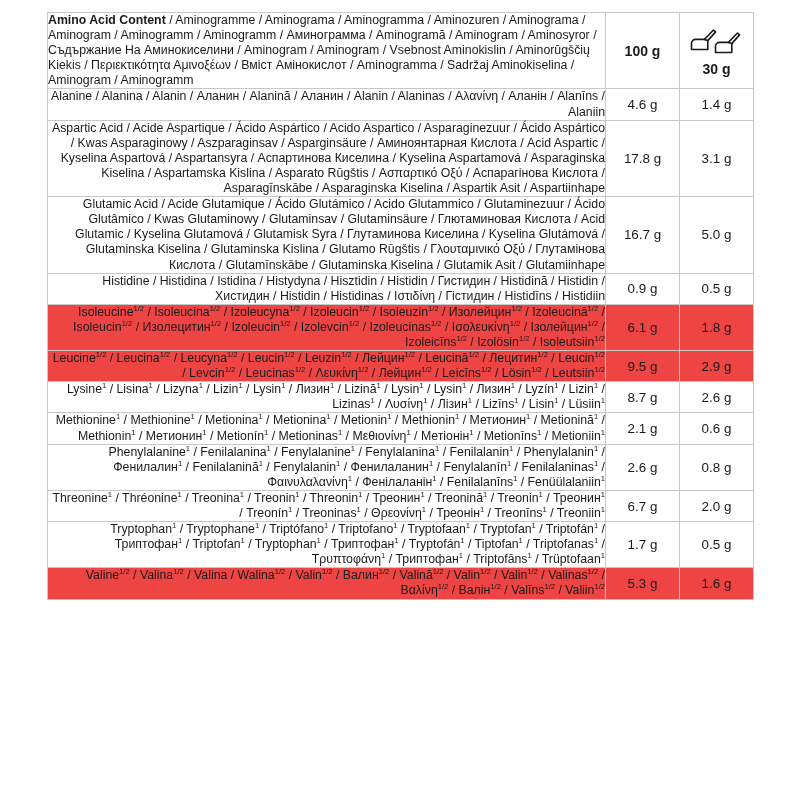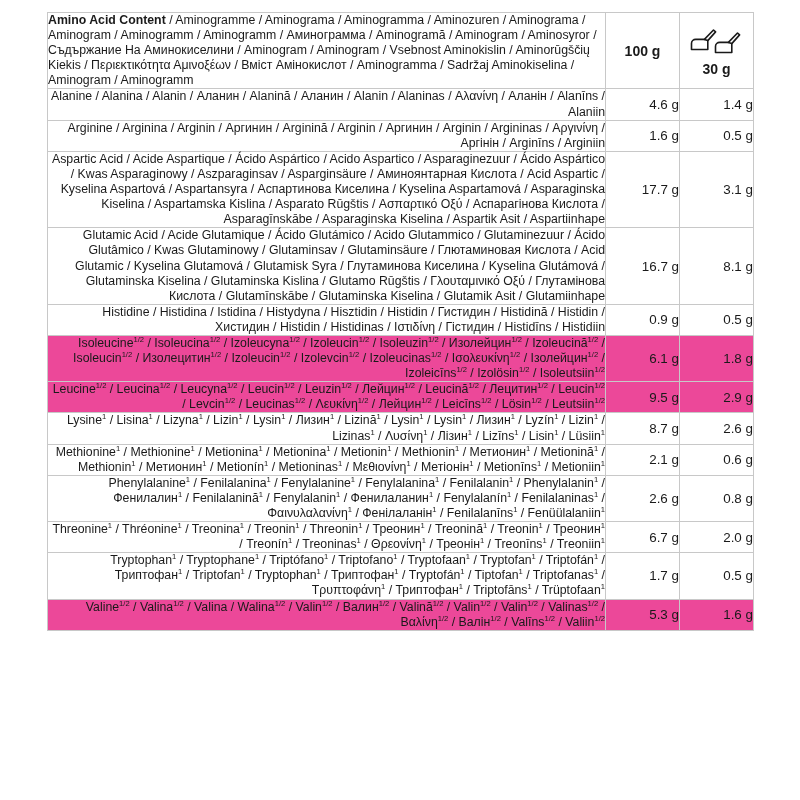--- a/index.html
+++ b/index.html
@@ -67,26 +67,26 @@
   th.hdr-amount .amt { display: block; }
 
   
   td.name {
     text-align: right;
     padding: 5px 7px 6px 8px;
     font-size: 12.3px;
     line-height: 15.1px;
   }
   td.val {
-    text-align: right;
+    text-align: center;
     font-size: 13.4px;
     padding: 2px 2px;
     white-space: nowrap;
   }
-  tr.shaded td { background: #ec4899; }
+  tr.shaded td { background: #ef4444; }
 
   sup {
     font-size: 0.62em;
     vertical-align: super;
     line-height: 0;
   }
 </style>
 </head>
 <body>
 
@@ -120,33 +120,28 @@
         </th>
       </tr>
     </thead>
     <tbody id="rows-body">
         <tr>
           <td class="name">Alanine / Alanina / Alanin / Аланин / Alanină / Аланин / Alanin / Alaninas / Αλανίνη / Аланін / Alanīns / Alaniin</td>
           <td class="val">4.6 g</td>
           <td class="val">1.4 g</td>
         </tr>
         <tr>
-          <td class="name">Arginine / Arginina / Arginin / Аргинин / Arginină / Arginin / Аргинин / Arginin / Argininas / Αργινίνη / Аргінін / Arginīns / Arginiin</td>
-          <td class="val">1.6 g</td>
-          <td class="val">0.5 g</td>
-        </tr>
-        <tr>
           <td class="name">Aspartic Acid / Acide Aspartique / Ácido Aspártico / Acido Aspartico / Asparaginezuur / Ácido Aspártico / Kwas Asparaginowy / Aszparaginsav / Asparginsäure / Аминоянтарная Кислота / Acid Aspartic / Kyselina Aspartová / Aspartansyra / Аспартинова Киселина / Kyselina Aspartamová / Asparaginska Kiselina / Aspartamska Kislina / Asparato Rūgštis / Ασπαρτικό Οξύ / Аспарагінова Кислота / Asparagīnskābe / Asparaginska Kiselina / Aspartik Asit / Aspartiinhape</td>
-          <td class="val">17.7 g</td>
+          <td class="val">17.8 g</td>
           <td class="val">3.1 g</td>
         </tr>
         <tr>
           <td class="name">Glutamic Acid / Acide Glutamique / Ácido Glutámico / Acido Glutammico / Glutaminezuur / Ácido Glutâmico / Kwas Glutaminowy / Glutaminsav / Glutaminsäure / Глютаминовая Кислота / Acid Glutamic / Kyselina Glutamová / Glutamisk Syra / Глутаминова Киселина / Kyselina Glutámová / Glutaminska Kiselina / Glutaminska Kislina / Glutamo Rūgštis / Γλουταμινικό Οξύ / Глутамінова Кислота / Glutamīnskābe / Glutaminska Kiselina / Glutamik Asit / Glutamiinhape</td>
           <td class="val">16.7 g</td>
-          <td class="val">8.1 g</td>
+          <td class="val">5.0 g</td>
         </tr>
         <tr>
           <td class="name">Histidine / Histidina / Istidina / Histydyna / Hisztidin / Histidin / Гистидин / Histidină / Histidin / Хистидин / Histidin / Histidinas / Ιστιδίνη / Гістидин / Histidīns / Histidiin</td>
           <td class="val">0.9 g</td>
           <td class="val">0.5 g</td>
         </tr>
         <tr class="shaded">
           <td class="name">Isoleucine<sup>1/2</sup> / Isoleucina<sup>1/2</sup> / Izoleucyna<sup>1/2</sup> / Izoleucin<sup>1/2</sup> / Isoleuzin<sup>1/2</sup> / Изолейцин<sup>1/2</sup> / Izoleucină<sup>1/2</sup> / Isoleucin<sup>1/2</sup> / Изолецитин<sup>1/2</sup> / Izoleucin<sup>1/2</sup> / Izolevcin<sup>1/2</sup> / Izoleucinas<sup>1/2</sup> / Ισολευκίνη<sup>1/2</sup> / Ізолейцин<sup>1/2</sup> / Izoleicīns<sup>1/2</sup> / Izolösin<sup>1/2</sup> / Isoleutsiin<sup>1/2</sup></td>
           <td class="val">6.1 g</td>
           <td class="val">1.8 g</td>

